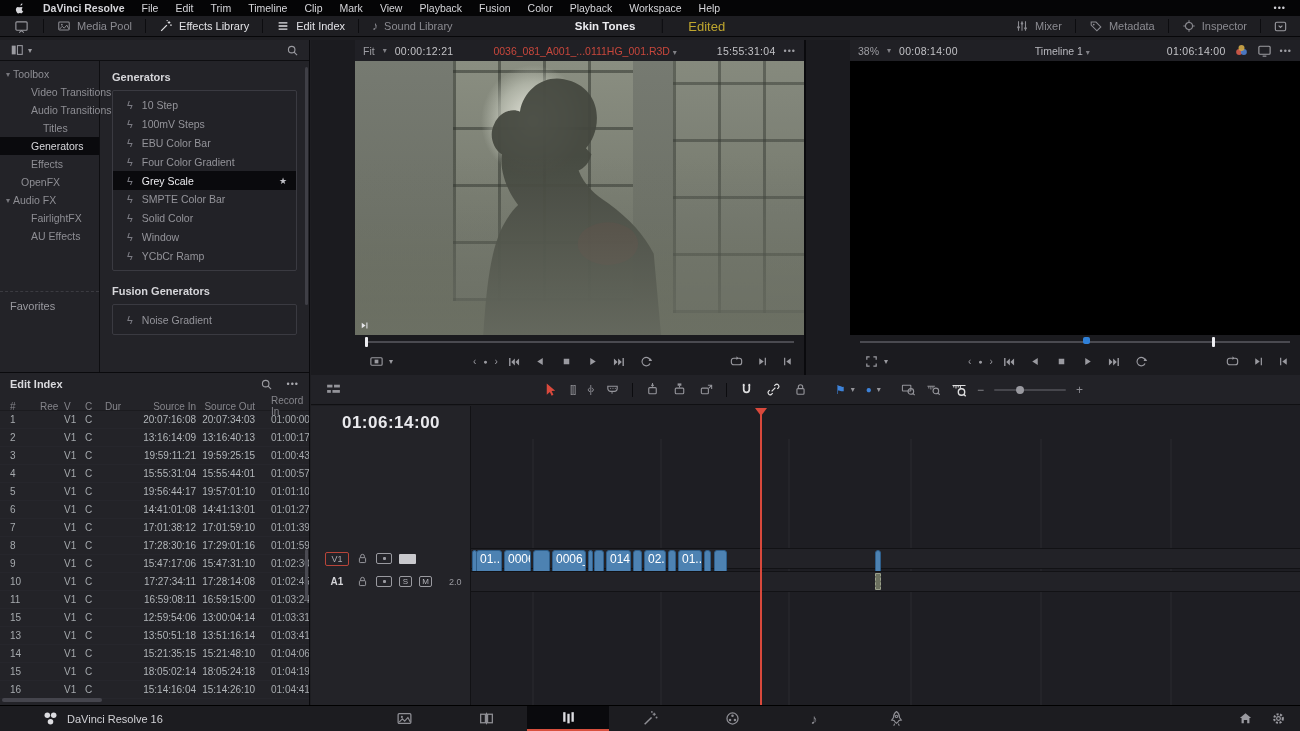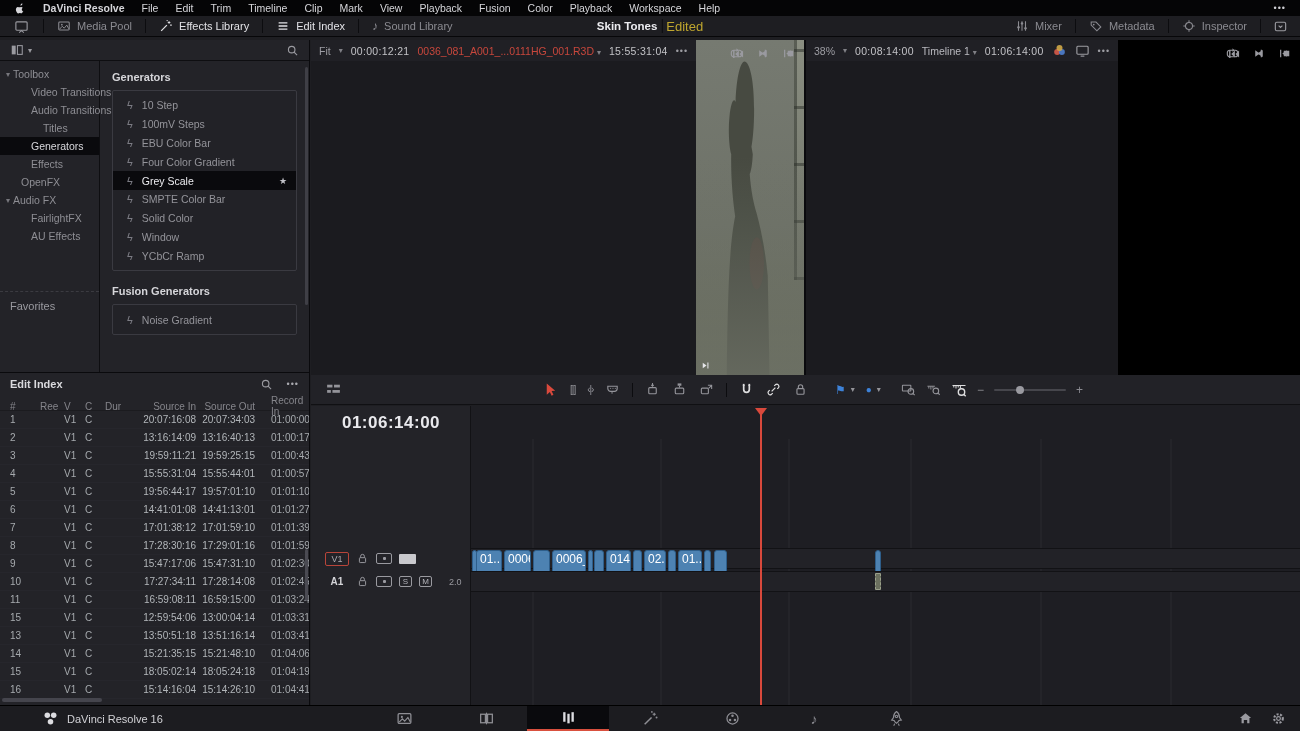--- a/index.html
+++ b/index.html
@@ -16,21 +16,21 @@
   .menubar .mitem.bold{font-weight:bold;}
   .menubar .mb-more{position:absolute;right:14px;letter-spacing:1px;font-size:9px;color:#cfcfd4;}
 
   
   .toolbar2{position:absolute;left:0;top:16px;width:100%;height:21px;background:#1e1e22;border-bottom:1px solid #070709;display:flex;align-items:center;}
   .tb-btn{display:flex;align-items:center;gap:6px;height:100%;padding:0 13px;color:#8b8b91;}
   .tb-btn.active{color:#e2e2e6;}
   .tb-btn .ic{color:inherit;}
   .sep{width:1px;height:14px;background:#0c0c0f;flex:none;}
   .tb-left-icon{padding:0 14px;color:#9a9aa0;}
-  .tb-center{position:absolute;left:50%;top:0;height:100%;transform:translateX(-50%);display:flex;align-items:center;gap:4px;}
+  .tb-center{position:absolute;left:50%;top:0;height:100%;transform:translateX(-50%);display:flex;align-items:center;gap:26px;}
   .project-title{color:#ececf0;font-weight:bold;font-size:11.5px;}
   .edited{color:#bfa62e;font-size:13px;}
   .tb-right{position:absolute;right:0;top:0;height:100%;display:flex;align-items:center;}
 
   
   .left-panel{position:absolute;left:0;top:40px;width:310px;bottom:26px;background:#232328;border-right:1px solid #0a0a0d;display:flex;flex-direction:column;}
   .fx-top{height:21px;border-bottom:1px solid #0e0e11;display:flex;align-items:center;padding:0 10px;flex:none;color:#9a9aa0;}
   .fx-top .spacer{flex:1;}
   .fx-body{height:311px;flex:none;display:flex;position:relative;}
   .fx-side{width:100px;flex:none;border-right:1px solid #0e0e11;padding-top:4px;}
@@ -59,21 +59,21 @@
   .ei-row{height:18px;font-size:10px;color:#a6aaae;border-bottom:1px solid #26262c;}
   .ei-row .tr{text-align:right;padding-right:4px;color:#b2b6ba;}
   .ei-cols .tr{text-align:right;padding-right:4px;}
   .ei-rows{flex:1;overflow:hidden;}
   .ei-vscroll{position:absolute;right:1px;top:176px;width:3px;height:52px;background:#4a4a52;border-radius:2px;}
   .ei-hscroll{position:absolute;left:2px;bottom:3px;width:100px;height:4px;background:#45454d;border-radius:2px;}
 
   
   .right-area{position:absolute;left:311px;right:0;top:40px;bottom:26px;}
   .viewers{position:absolute;left:0;right:0;top:0;height:335px;display:flex;background:#1b1b1f;}
-  .viewer{display:flex;flex-direction:row;position:relative;}
+  .viewer{display:flex;flex-direction:column;position:relative;padding-left:44px;}
   .viewer.source{width:495px;flex:none;border-right:2px solid #0a0a0d;}
   .viewer.tlv{flex:1;}
   .v-head{height:21px;flex:none;display:flex;align-items:center;padding:0 8px;gap:8px;font-size:10.5px;color:#9d9da3;background:#202025;}
   .v-head .tc{color:#c2c2c6;letter-spacing:.3px;}
   .v-head .vname{flex:1;text-align:center;color:#b9b9bf;}
   .v-head .vname.red{color:#c8473c;}
   .v-head .chev{font-size:8px;color:#808086;}
   .v-head .more{letter-spacing:1px;font-size:9px;}
   .v-img{flex:1;background:#000;position:relative;overflow:hidden;}
   .v-scrub{height:13px;flex:none;position:relative;}

